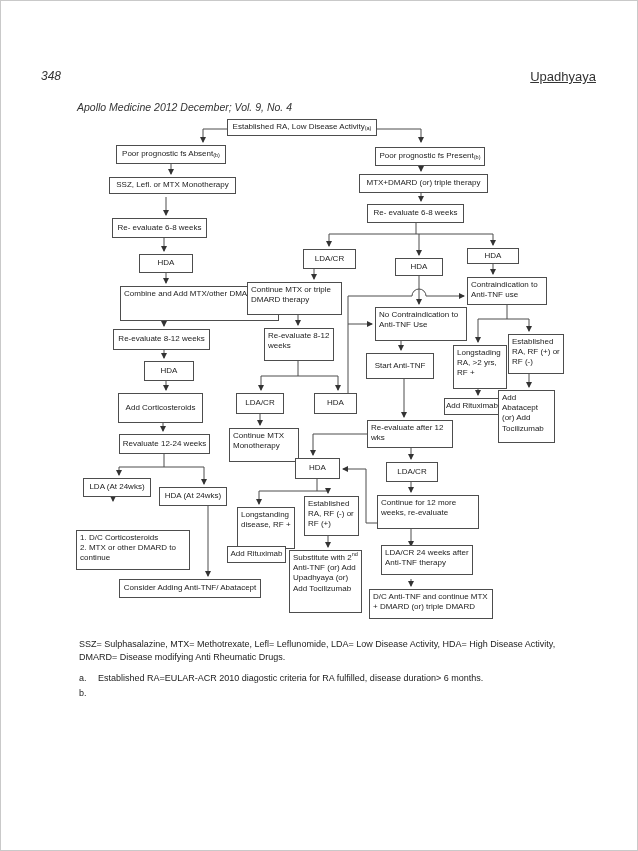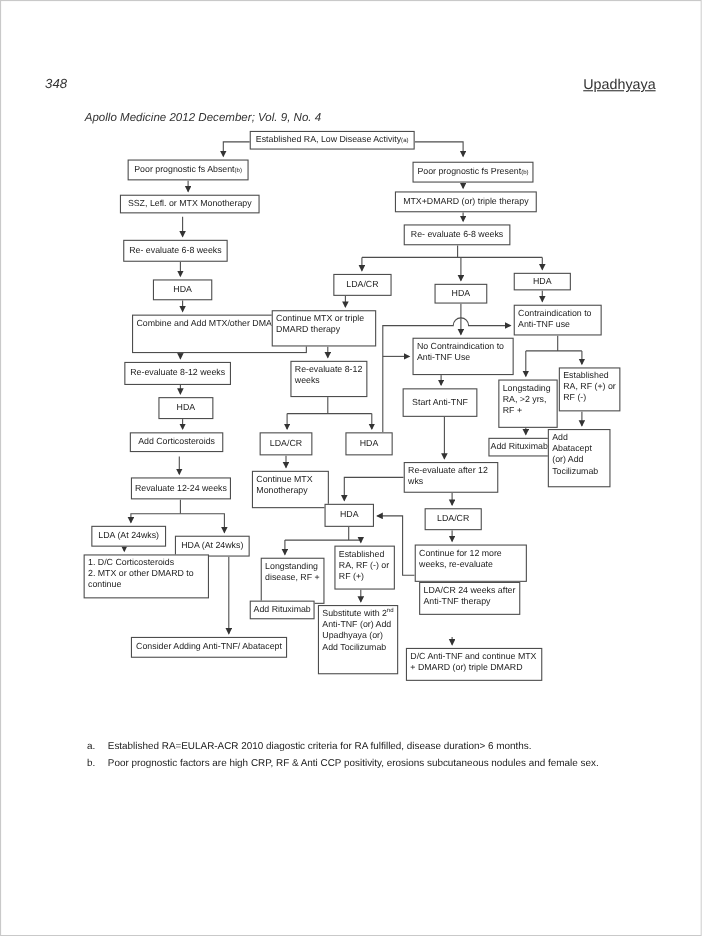--- a/index.html
+++ b/index.html
@@ -17,21 +17,21 @@
 
   .fb {
     position:absolute; box-sizing:border-box;
     border:1px solid #4d4d4d; background:#fff;
     padding:2px 3px; font-size:8px; line-height:1.28; color:#222;
   }
   .fb.c {
     display:flex; align-items:center; justify-content:center;
     text-align:right; padding:1px 2px; white-space:nowrap;
   }
-  .fb.pre { white-space:pre-line; }
+  .fb.pre { white-space:pre-line;margin-top:26px; }
   .sup { font-size:5.5px; vertical-align:super; line-height:0; }
 
   .fn-abbrev { position:absolute; left:78px; top:637px; width:492px; font-size:9px; line-height:1.45; color:#222; }
   .fn-item   { position:absolute; left:78px; width:512px; font-size:9px; line-height:1.4; color:#222; display:flex; }
   .fn-item .lbl { width:19px; flex:0 0 19px; }
 </style>
 </head>
 <body>
 
 <div class="page">
@@ -111,21 +111,21 @@
   <div class="fb c" style="left:115px;top:144px;width:110px;height:19px">
       <span>Poor prognostic fs Absent</span>
       <span class="sup">(b)</span>
     </div>
   <div class="fb c" style="left:108px;top:176px;width:127px;height:17px">SSZ, Lefl. or MTX Monotherapy</div>
   <div class="fb c" style="left:111px;top:217px;width:95px;height:20px">Re- evaluate 6-8 weeks</div>
   <div class="fb c" style="left:138px;top:253px;width:54px;height:19px">HDA</div>
   <div class="fb" style="left:119px;top:285px;width:159px;height:35px">Combine and Add MTX/other DMARD</div>
   <div class="fb c" style="left:112px;top:328px;width:97px;height:21px">Re-evaluate 8-12 weeks</div>
   <div class="fb c" style="left:143px;top:360px;width:50px;height:20px">HDA</div>
-  <div class="fb c" style="left:117px;top:392px;width:85px;height:18px">Add Corticosteroids</div>
+  <div class="fb c" style="left:117px;top:392px;width:85px;height:30px">Add Corticosteroids</div>
   <div class="fb c" style="left:118px;top:433px;width:91px;height:20px">Revaluate 12-24 weeks</div>
   <div class="fb c" style="left:82px;top:477px;width:68px;height:19px">LDA (At 24wks)</div>
   <div class="fb c" style="left:158px;top:486px;width:68px;height:19px">HDA (At 24wks)</div>
   <div class="fb pre" style="left:75px;top:503px;width:114px;height:40px">1. D/C Corticosteroids
 2. MTX or other DMARD to continue</div>
   <div class="fb c" style="left:118px;top:578px;width:142px;height:19px">Consider Adding Anti-TNF/ Abatacept</div>
 
   <div class="fb c" style="left:374px;top:146px;width:110px;height:19px">
       <span>Poor prognostic fs Present</span>
       <span class="sup">(b)</span>
@@ -148,25 +148,25 @@
   <div class="fb" style="left:228px;top:427px;width:70px;height:34px">Continue MTX Monotherapy</div>
   <div class="fb" style="left:497px;top:389px;width:57px;height:53px">Add Abatacept (or) Add Tocilizumab</div>
   <div class="fb" style="left:366px;top:419px;width:86px;height:28px">Re-evaluate after 12 wks</div>
   <div class="fb c" style="left:294px;top:457px;width:45px;height:21px">HDA</div>
   <div class="fb c" style="left:385px;top:461px;width:52px;height:20px">LDA/CR</div>
   <div class="fb" style="left:236px;top:506px;width:58px;height:42px">Longstanding disease, RF +</div>
   <div class="fb" style="left:303px;top:495px;width:55px;height:40px">Established RA, RF (-) or RF (+)</div>
   <div class="fb" style="left:376px;top:494px;width:102px;height:34px">Continue for 12 more weeks, re-evaluate</div>
   <div class="fb c" style="left:226px;top:545px;width:59px;height:17px">Add Rituximab</div>
   <div class="fb" style="left:288px;top:549px;width:73px;height:63px"><span>Substitute with 2</span><span class="sup">nd</span><span> Anti-TNF (or) Add Upadhyaya (or) Add Tocilizumab</span></div>
-  <div class="fb" style="left:380px;top:528px;width:92px;height:30px">LDA/CR 24 weeks after Anti-TNF therapy</div>
+  <div class="fb" style="left:380px;top:544px;width:92px;height:30px">LDA/CR 24 weeks after Anti-TNF therapy</div>
   <div class="fb" style="left:368px;top:588px;width:124px;height:30px">D/C Anti-TNF and continue MTX + DMARD (or) triple DMARD</div>
 
+  <div class="fn-abbrev">SSZ= Sulphasalazine, MTX= Methotrexate, Lefl= Leflunomide, LDA= Low Disease Activity, HDA= High Disease Activity, DMARD= Disease modifying Anti Rheumatic Drugs.</div>
   <div class="fn-item" style="top:671px">
     <span class="lbl">a.</span>
     <span>Established RA=EULAR-ACR 2010 diagostic criteria for RA fulfilled, disease duration&gt; 6 months.</span>
   </div>
   <div class="fn-item" style="top:686px">
     <span class="lbl">b.</span>
-    <span>Poor prognostic factors are high CRP, RF &amp; Anti CCP positivity, erosions subcutaneous nodules and female sex.</span>
   </div>
 
 </div>
 
 </body></html>

